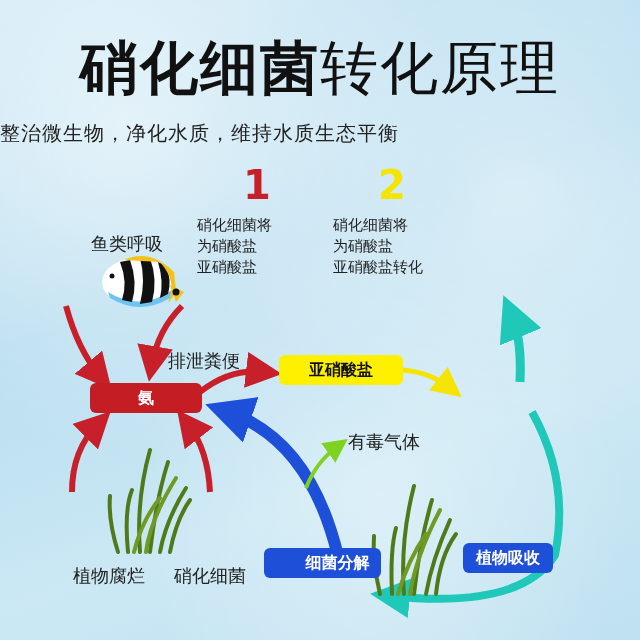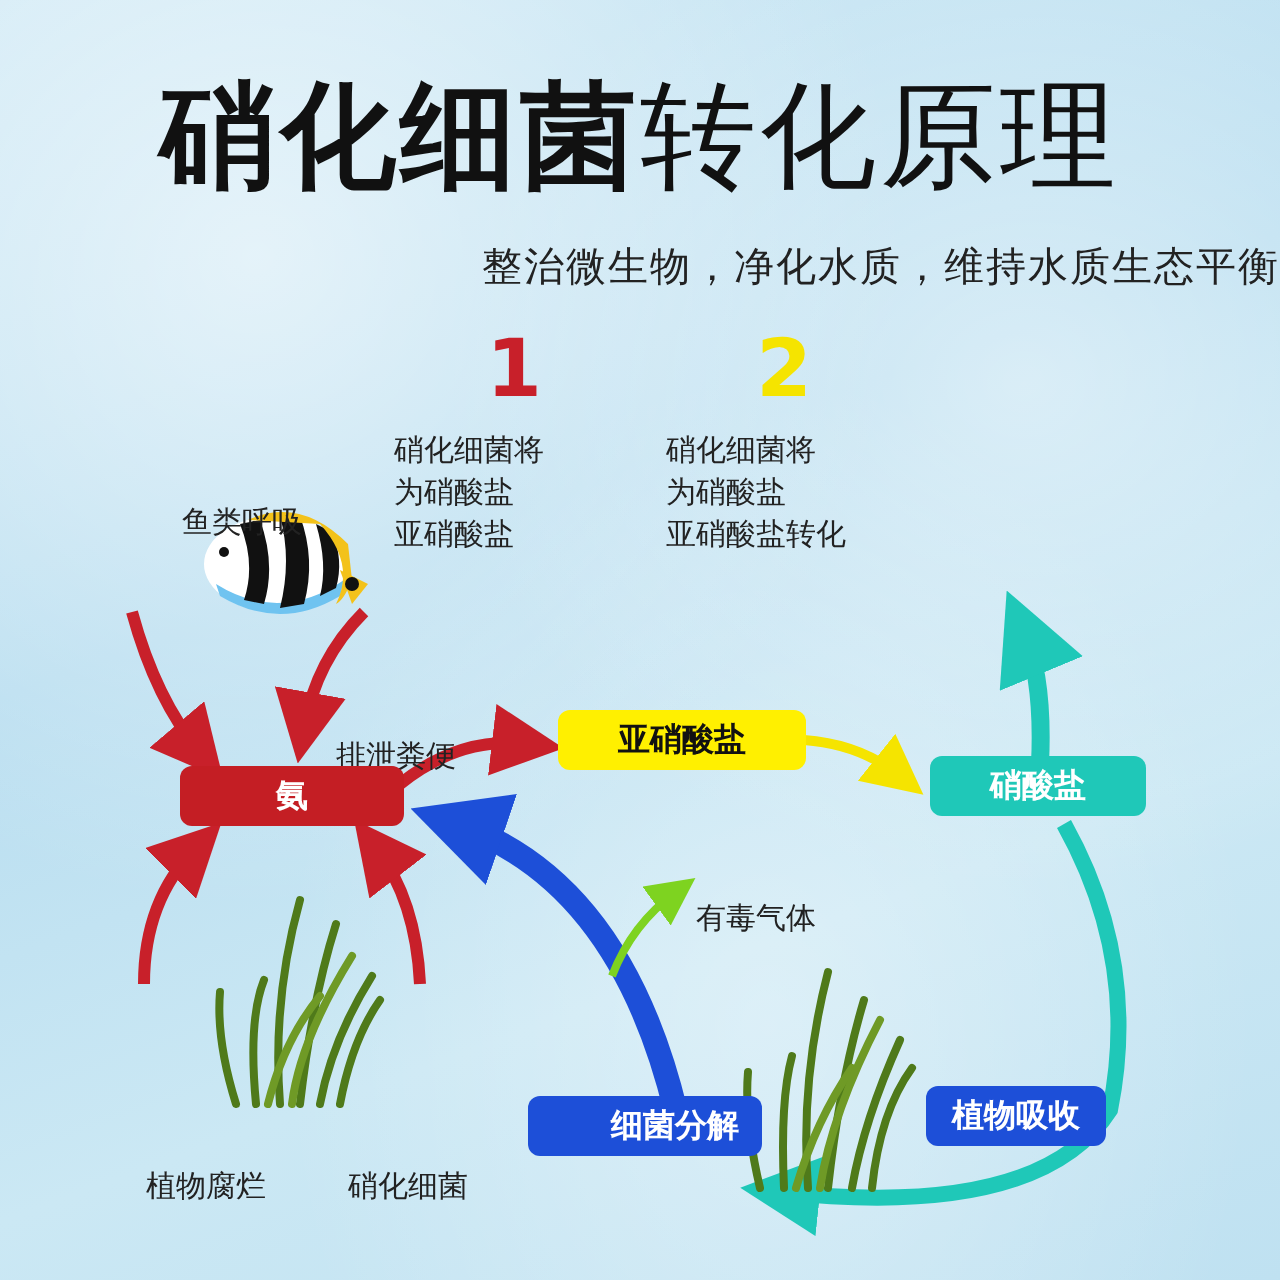--- a/index.html
+++ b/index.html
@@ -6,24 +6,24 @@
   body{width:640px;height:640px;overflow:hidden;font-family:"DejaVu Sans","Liberation Sans",sans-serif;}
   .canvas{position:relative;width:640px;height:640px;
     background:
       radial-gradient(ellipse at 20% 20%, rgba(255,255,255,0.55), rgba(255,255,255,0) 45%),
       radial-gradient(ellipse at 80% 30%, rgba(255,255,255,0.45), rgba(255,255,255,0) 40%),
       radial-gradient(ellipse at 60% 80%, rgba(255,255,255,0.35), rgba(255,255,255,0) 45%),
       linear-gradient(160deg,#cfe9f5 0%,#b9def0 40%,#cbe8f4 70%,#bfe1f1 100%);}
   .title{position:absolute;left:0;right:0;top:30px;text-align:center;font-size:58px;line-height:76px;color:#111;letter-spacing:2px;}
   .title .bold{font-weight:bold;}
   .title .light{font-weight:normal;}
-  .subtitle{position:absolute;left:0;right:0;top:120px;text-align:right;font-size:20px;color:#222;letter-spacing:1px;}
+  .subtitle{position:absolute;left:0;right:0;top:120px;text-align:left;font-size:20px;color:#222;letter-spacing:1px;}
   .stepnum{position:absolute;font-size:40px;font-weight:bold;text-align:center;width:60px;}
   .stepdesc{position:absolute;font-size:15px;line-height:21px;text-align:left;color:#222;width:120px;}
-  .label{position:absolute;font-size:15px;color:#222;white-space:nowrap;margin-top:20px;}
+  .label{position:absolute;font-size:18px;color:#222;white-space:nowrap;}
   .box{position:absolute;display:flex;align-items:center;justify-content:center;border-radius:6px;font-size:16px;font-weight:bold;}
   svg.arrows{position:absolute;left:0;top:0;}
 </style>
 </head>
 <body>
 
 <div class="canvas">
 
   <div class="title">
     <span class="bold">硝化细菌</span><span class="light">转化原理</span>
@@ -114,17 +114,16 @@
   </svg>
 
   <div class="label" style="left:91px;top:232px;">鱼类呼吸</div>
   <div class="label" style="left:168px;top:349px;">排泄粪便</div>
   <div class="label" style="left:348px;top:430px;">有毒气体</div>
   <div class="label" style="left:73px;top:564px;">植物腐烂</div>
   <div class="label" style="left:174px;top:564px;">硝化细菌</div>
 
   <div class="box" style="left:90px;top:383px;width:112px;height:30px;background:#c41e24;color:#fff;">氨</div>
   <div class="box" style="left:279px;top:355px;width:124px;height:30px;background:#fff000;color:#111;">亚硝酸盐</div>
-  <div class="box" style="left:465px;top:378px;width:108px;height:30px;background:#1fc8b8;color:#fff;">硝酸盐</div>
   <div class="box" style="left:264px;top:548px;width:87px;height:30px;background:#1d4fd8;color:#fff;padding-left:30px;">细菌分解</div>
   <div class="box" style="left:463px;top:543px;width:90px;height:30px;background:#1d4fd8;color:#fff;">植物吸收</div>
 
 </div>
 
 </body></html>

